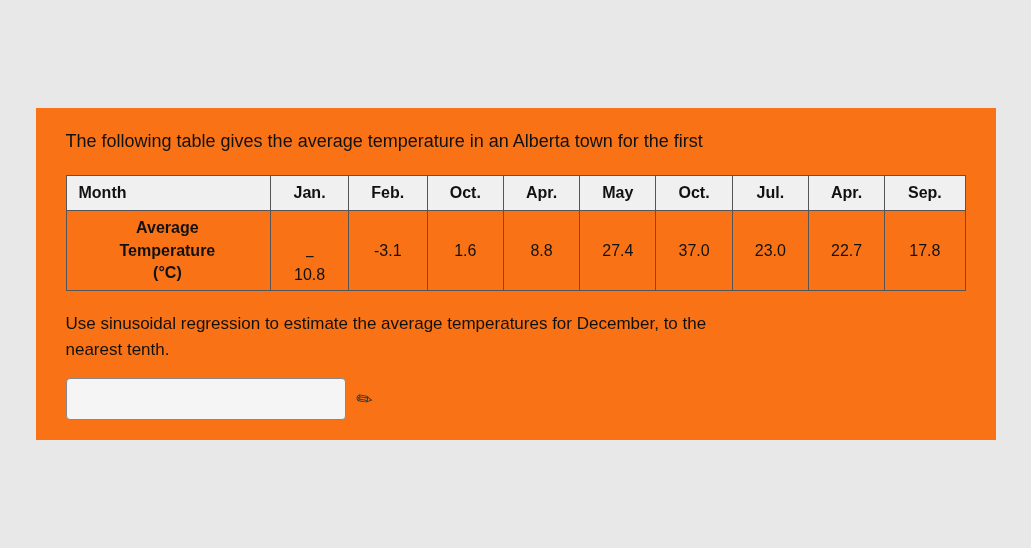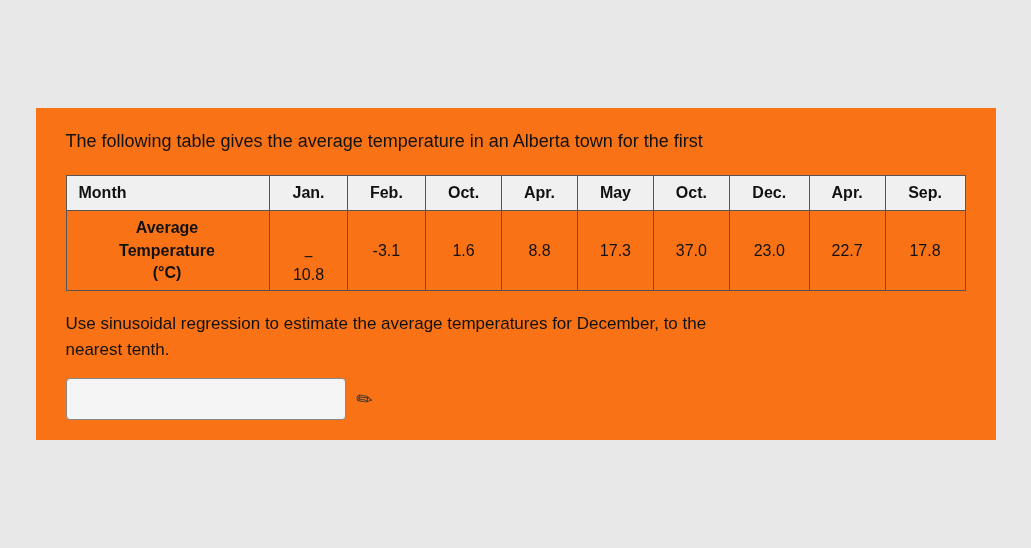--- a/index.html
+++ b/index.html
@@ -122,38 +122,38 @@
     <table>
       <tbody>
           <tr class="header-row">
         <td class="label-cell">Month</td>
         <td>Jan.</td>
         <td>Feb.</td>
         <td>Oct.</td>
         <td>Apr.</td>
         <td>May</td>
         <td>Oct.</td>
-        <td>Dec.</td>
+        <td>Jul.</td>
         <td>Apr.</td>
         <td>Sep.</td>
       </tr>
       <tr>
         <td class="temp-label-cell">
           <span>Average</span><br>
           <span>Temperature</span><br>
           <span>(°C)</span>
         </td>
         <td class="jan-cell">
           <span>−</span><br>
           <span>10.8</span>
         </td>
         <td>-3.1</td>
         <td>1.6</td>
         <td>8.8</td>
-        <td>17.3</td>
+        <td>27.4</td>
         <td>37.0</td>
         <td>23.0</td>
         <td>22.7</td>
         <td>17.8</td>
       </tr>
     </tbody>
       </table>
   </div>
 
   <p class="question-text">

